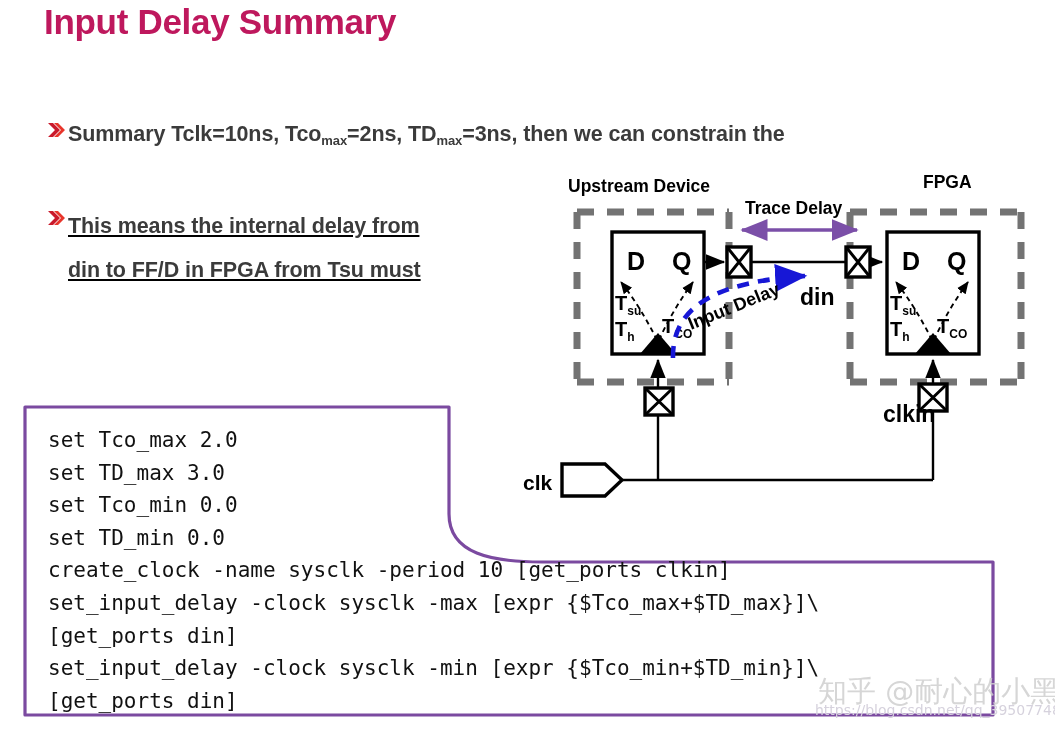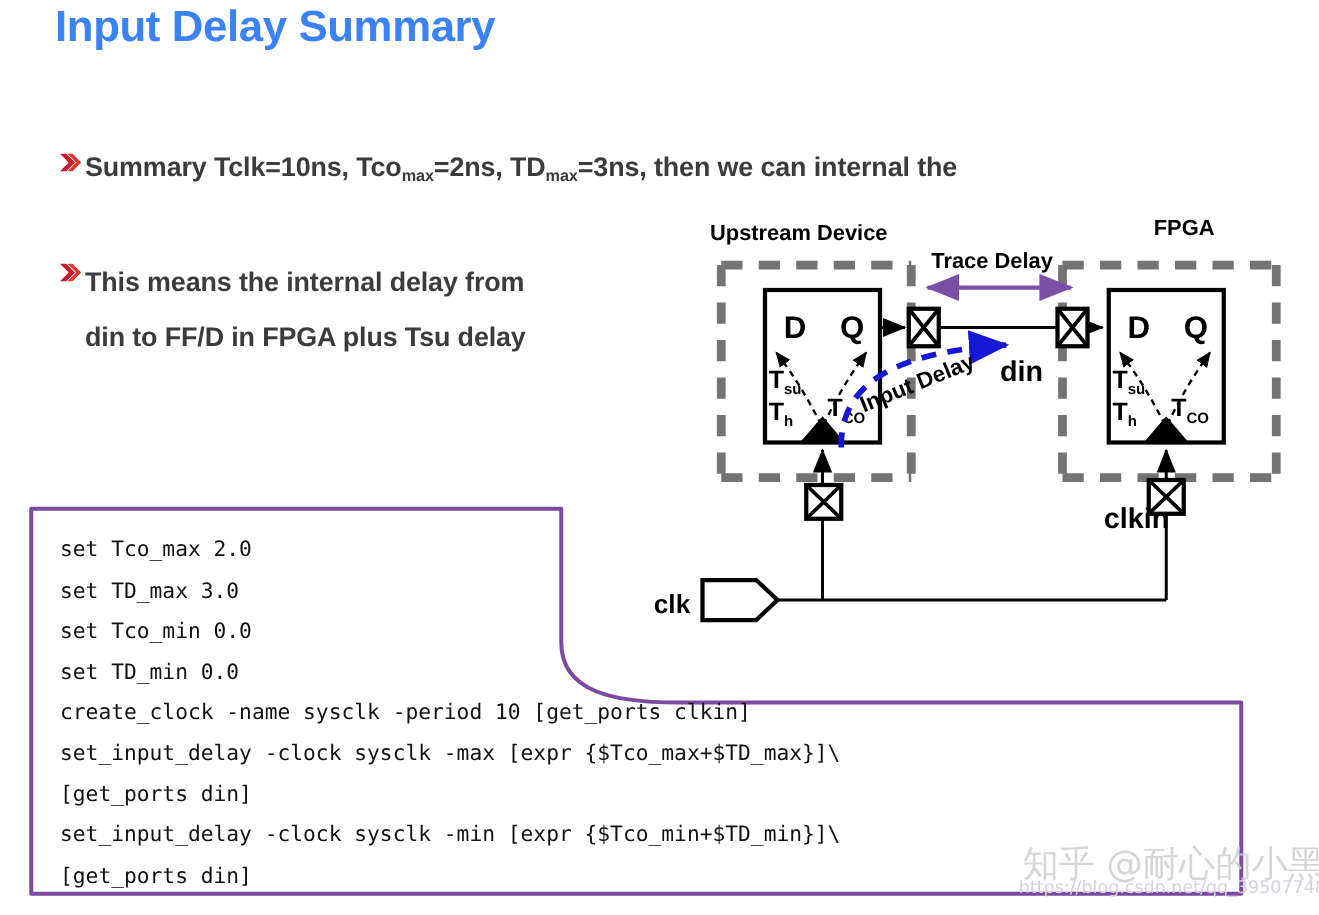--- a/index.html
+++ b/index.html
@@ -9,29 +9,29 @@
     font-family:"Liberation Sans", sans-serif;
     position:relative;
     overflow:hidden;
   }
   .slide{position:absolute;inset:0;}
 
   
   #page-title{
     position:absolute;left:44px;top:2px;
     font-size:35px;font-weight:bold;
-    color:#3b82f6;
+    color:#be185d;
     letter-spacing:-0.3px;
     white-space:nowrap;
   }
 
   
   .bullet-block{position:absolute;}
   #bullet-1{left:46px;top:116px;width:950px;}
-  #bullet-2{left:46px;top:204px;width:500px;}
+  #bullet-2{left:46px;top:204px;width:500px;text-decoration:underline;}
 
   .bullet-row{display:flex;align-items:flex-start;}
   .chev{
     width:22px;flex:0 0 22px;
     padding-top:4px;
   }
   .chev svg{display:block;}
   .btext{
     color:#3b3b3b;
     font-size:21.5px;
@@ -48,21 +48,21 @@
 
   
   #code-box{
     position:absolute;left:22px;top:404px;
     width:974px;height:314px;
   }
   #code-frame{position:absolute;inset:0;}
   #code-text{
     position:absolute;left:26px;top:20px;
     font-family:"DejaVu Sans Mono", monospace;
-    font-size:17px;
+    font-size:21px;
     line-height:32.6px;
     color:#111111;
     white-space:pre;
     letter-spacing:0px;
   }
 
   
   #watermark-cn{
     position:absolute;left:818px;top:672px;
     font-size:29px;
@@ -88,36 +88,36 @@
 
   <div class="bullet-block" id="bullet-1">
     <div class="bullet-row">
       <div class="chev">
         <svg width="20" height="20" viewBox="0 0 20 20">
           <path d="M2,3 L9,10 L2,17 L7,17 L14,10 L7,3 Z" fill="#c9192b"></path>
           <path d="M8,3 L15,10 L8,17 L12,17 L19,10 L12,3 Z" fill="#e8352b"></path>
         </svg>
       </div>
       <div class="btext">
-        <span>Summary Tclk=10ns, Tco</span><sub>max</sub><span>=2ns, TD</span><sub>max</sub><span>=3ns, then we can internal the</span>
+        <span>Summary Tclk=10ns, Tco</span><sub>max</sub><span>=2ns, TD</span><sub>max</sub><span>=3ns, then we can constrain the</span>
       </div>
     </div>
   </div>
 
   <div class="bullet-block" id="bullet-2">
     <div class="bullet-row">
       <div class="chev">
         <svg width="20" height="20" viewBox="0 0 20 20">
           <path d="M2,3 L9,10 L2,17 L7,17 L14,10 L7,3 Z" fill="#c9192b"></path>
           <path d="M8,3 L15,10 L8,17 L12,17 L19,10 L12,3 Z" fill="#e8352b"></path>
         </svg>
       </div>
       <div class="btext">
         <div>This means the internal delay from</div>
-        <div>din to FF/D in FPGA plus Tsu delay</div>
+        <div>din to FF/D in FPGA from Tsu must</div>
       </div>
     </div>
   </div>
 
   <div id="diagram">
     <svg width="550" height="350" viewBox="0 0 550 350">
       <defs>
         <marker id="ar" markerWidth="9" markerHeight="9" refX="7.5" refY="3.2" orient="auto">
           <path d="M0,0 L8,3.2 L0,6.4 Z" fill="#000"></path>
         </marker>

